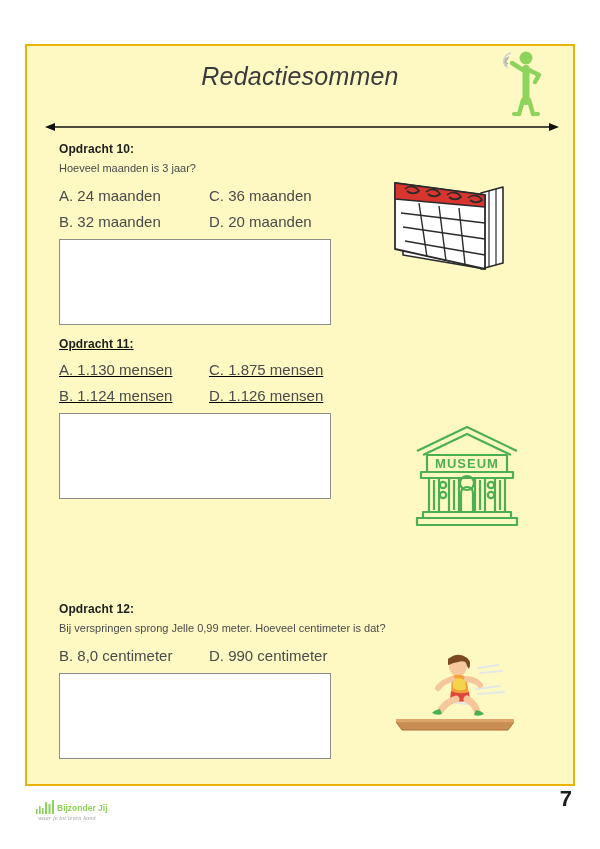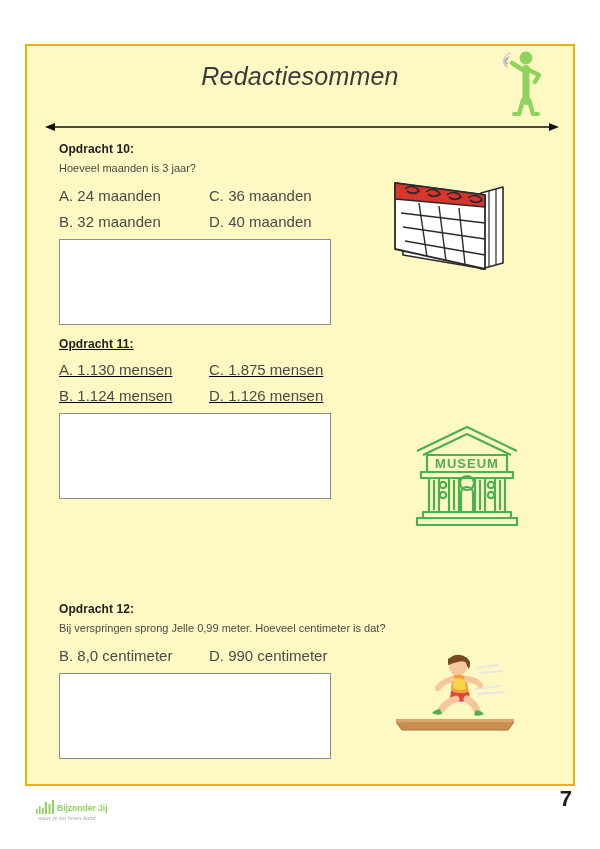--- a/index.html
+++ b/index.html
@@ -86,21 +86,21 @@
     <div class="ex" style="top:96px;">
       <div class="ex-title">Opdracht 10:</div>
       <p class="ex-q">Hoeveel maanden is 3 jaar?</p>
       <div class="opts">
         <div class="opt-row">
           <div class="opt a-col">A. 24 maanden</div>
           <div class="opt b-col">C. 36 maanden</div>
         </div>
         <div class="opt-row">
           <div class="opt a-col">B. 32 maanden</div>
-          <div class="opt b-col">D. 40 maanden</div>
+          <div class="opt b-col">D. 20 maanden</div>
         </div>
       </div>
       <div class="answer-box"></div>
     </div>
 
     <svg class="art" style="left:358px;top:131px;width:130px;height:100px;" viewBox="0 0 130 100">
       <polygon points="18,78 100,92 100,72 18,60" fill="#fff" stroke="#2b2b2b" stroke-width="1.6" stroke-linejoin="round"></polygon>
       <polygon points="96,16 118,10 118,86 96,92" fill="#fff" stroke="#2b2b2b" stroke-width="1.6" stroke-linejoin="round"></polygon>
       <line x1="104" y1="14" x2="104" y2="90" stroke="#2b2b2b" stroke-width="1.2"></line>
       <line x1="111" y1="12" x2="111" y2="88" stroke="#2b2b2b" stroke-width="1.2"></line>

